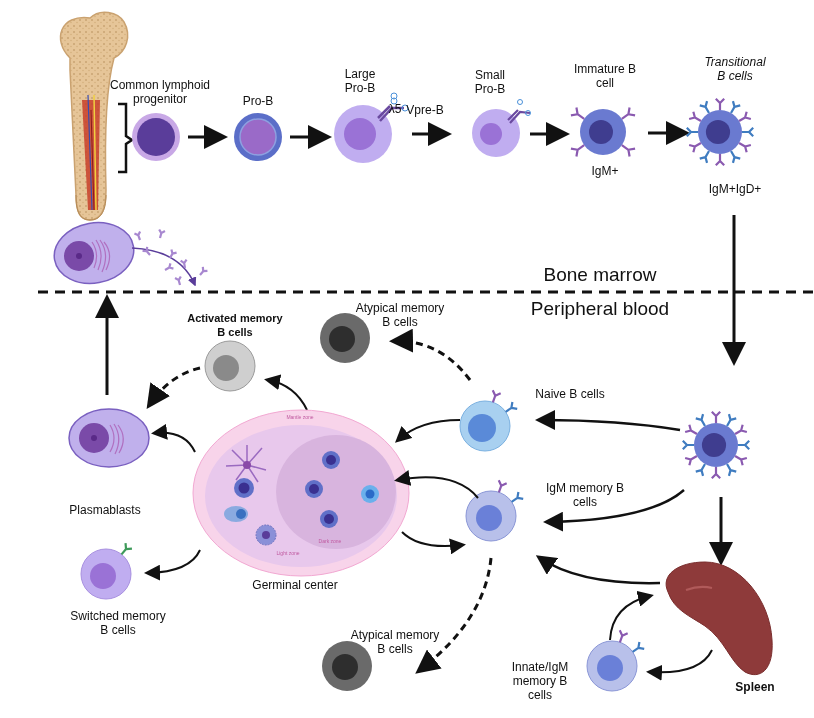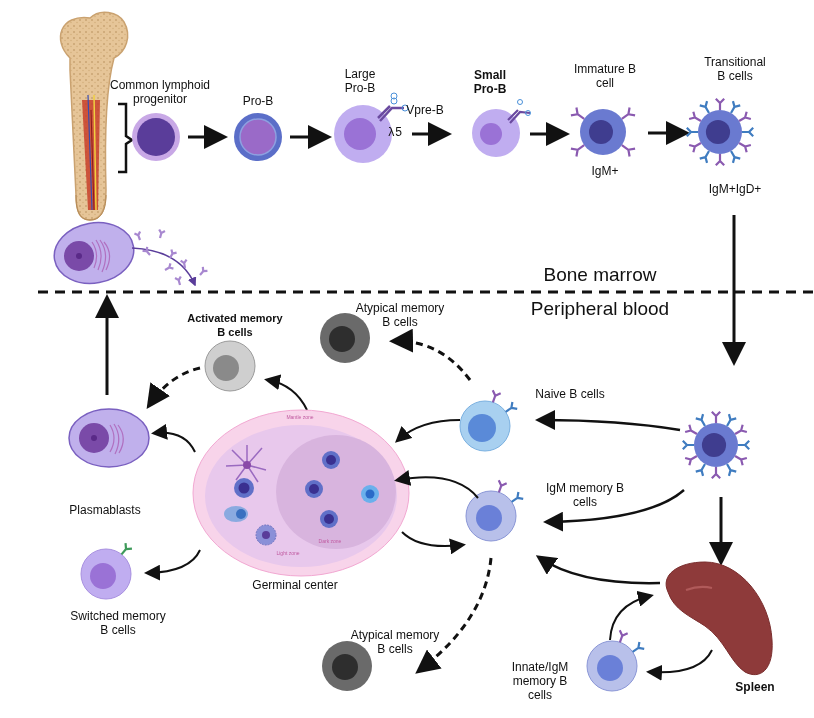--- a/index.html
+++ b/index.html
@@ -324,27 +324,27 @@
   
   <div class="lbl big" style="left:500px;top:265px;width:200px;">Bone marrow</div>
   <div class="lbl big" style="left:500px;top:299px;width:200px;">Peripheral blood</div>
 
   <div class="lbl" style="left:100px;top:78px;width:120px;">Common lymphoid
 progenitor</div>
   <div class="lbl" style="left:228px;top:94px;width:60px;">Pro-B</div>
   <div class="lbl" style="left:330px;top:67px;width:60px;">Large
 Pro-B</div>
   <div class="lbl" style="left:400px;top:103px;width:50px;">Vpre-B</div>
-  <div class="lbl" style="left:385px;top:126px;width:20px;font-family:Liberation Mono, monospace;">λ5</div>
-  <div class="lbl" style="left:460px;top:68px;width:60px;font-weight:bold;">Small
+  <div class="lbl" style="left:385px;top:102px;width:20px;">λ5</div>
+  <div class="lbl" style="left:460px;top:68px;width:60px;">Small
 Pro-B</div>
   <div class="lbl" style="left:565px;top:62px;width:80px;">Immature B
 cell</div>
   <div class="lbl" style="left:580px;top:164px;width:50px;">IgM+</div>
-  <div class="lbl" style="left:690px;top:55px;width:90px;">Transitional
+  <div class="lbl" style="left:690px;top:55px;width:90px;font-style:italic;">Transitional
 B cells</div>
   <div class="lbl" style="left:695px;top:182px;width:80px;text-align:center;">IgM+IgD+</div>
 
 
   <div class="lbl" style="left:345px;top:301px;width:110px;">Atypical memory
 B cells</div>
   <div class="lbl bold" style="left:180px;top:311px;width:110px;font-size:11px;">Activated memory
 B cells</div>
   <div class="lbl" style="left:55px;top:503px;width:100px;">Plasmablasts</div>
   <div class="lbl" style="left:520px;top:387px;width:100px;">Naive B cells</div>

